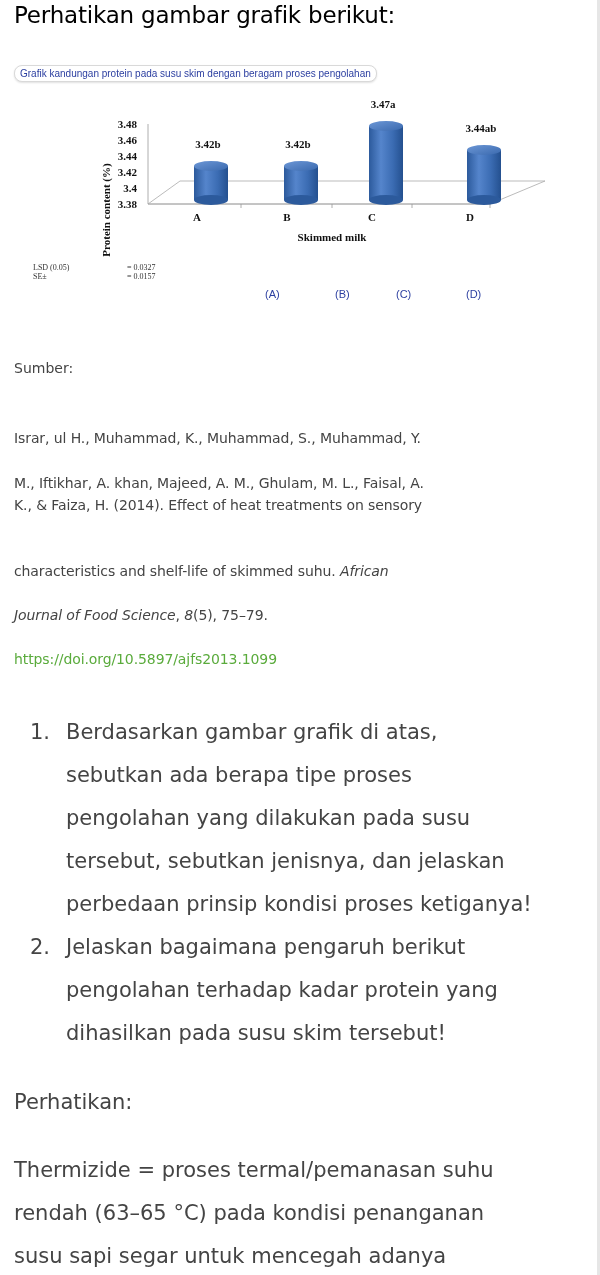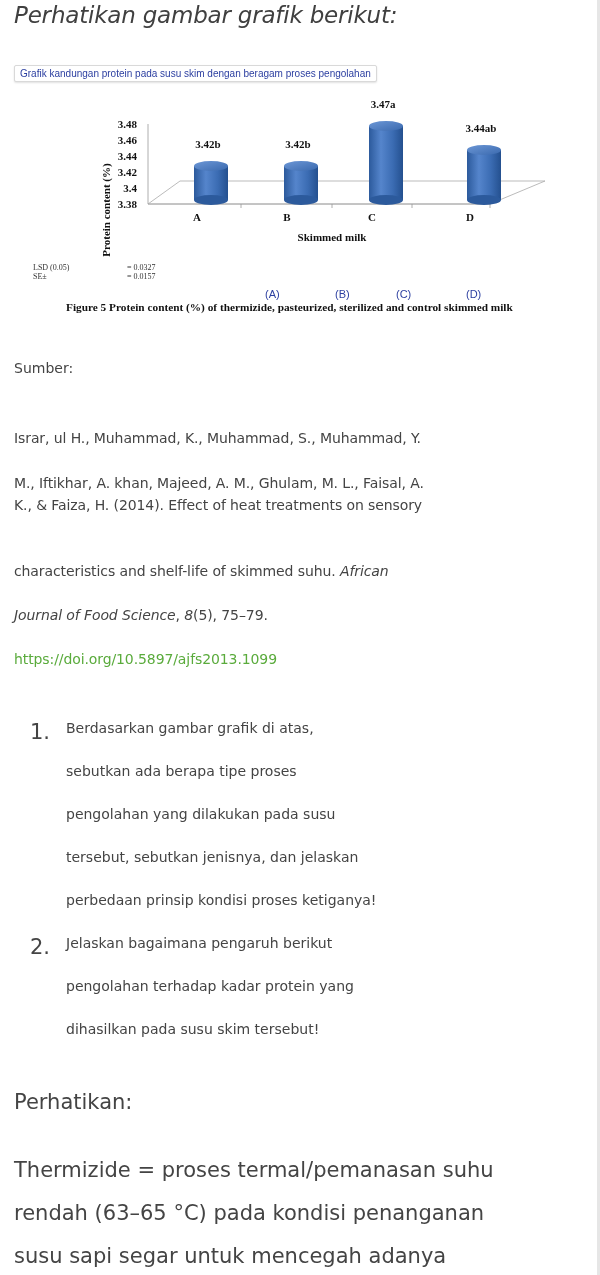--- a/index.html
+++ b/index.html
@@ -1,34 +1,34 @@
 <!DOCTYPE html>
 <html><head>
 <meta charset="utf-8">
 <style>
   html, body { margin:0; padding:0; background:#ffffff; }
   body { width:600px; height:1275px; position:relative; overflow:hidden;
          font-family:"DejaVu Sans", sans-serif; color:#3f3f3f; }
   .scrollbar { position:absolute; right:0; top:0; width:3px; height:1275px; background:#e6e6e6; }
-  .h-title { position:absolute; left:14px; top:2px; font-size:23px; color:#404040; letter-spacing:-0.2px;font-style:italic; }
+  .h-title { position:absolute; left:14px; top:2px; font-size:23px; color:#000000; letter-spacing:-0.2px; }
   .figure { position:absolute; left:0; top:60px; width:600px; height:270px; }
-  .fig-caption-box { position:absolute; left:14px; top:5px; padding:2px 5px; border:1px solid #d9d9d9; border-radius:2px;
+  .fig-caption-box { position:absolute; left:14px; top:5px; padding:2px 5px; border:1px solid #d9d9d9; border-radius:8px;
       box-shadow:0 1px 2px rgba(0,0,0,0.12); font-family:"Liberation Sans", sans-serif; font-size:10px; color:#2b3ea0; background:#fff; }
   .chart-svg { position:absolute; left:0; top:0; }
   .serif { font-family:"Liberation Serif", serif; }
   .stats { position:absolute; left:21px; top:203px; font-family:"Liberation Serif", serif; font-size:8px; color:#333; line-height:9px; }
   .stats .row { display:flex; }
   .stats .k { width:94px;padding-left:12px; }
   .legend-letters { position:absolute; top:228px; font-family:"Liberation Sans", sans-serif; font-size:11px; color:#2b3ea0; }
   .fig-title { position:absolute; left:66px; top:241px; font-family:"Liberation Serif", serif; font-weight:bold; font-size:11.3px; color:#111; white-space:nowrap; }
   .p { position:absolute; left:14px; font-size:14px; color:#444; white-space:nowrap; }
   .ref { letter-spacing:-0.1px; }
   .link { color:#5aab3c; }
   .ol-num { position:absolute; left:30px; font-size:21px; color:#444; }
-  .ol-line { position:absolute; left:66px; font-size:14px; color:#444; white-space:nowrap;text-align:right; }
+  .ol-line { position:absolute; left:66px; font-size:21px; color:#444; white-space:nowrap;text-align:right; }
   .big { font-size:21px; }
   i { font-style:italic; }
 </style>
 </head>
 <body>
 
 <div class="scrollbar"></div>
 
 <div class="h-title">Perhatikan gambar grafik berikut:</div>
 
@@ -113,21 +113,20 @@
     <div class="row">
         <span class="k">SE±</span>
         <span>= 0.0157</span>
       </div>
   </div>
 
   <span class="legend-letters" style="left:265px">(A)</span>
   <span class="legend-letters" style="left:335px">(B)</span>
   <span class="legend-letters" style="left:396px">(C)</span>
   <span class="legend-letters" style="left:466px">(D)</span>
-  <div class="fig-title">Figure 5  Protein content (%) of thermizide, pasteurized, sterilized and control skimmed milk</div>
 </div>
 
 <div class="p" style="top:360px">Sumber:</div>
 
 <div class="p ref" style="top:430px">Israr,  ul H., Muhammad, K., Muhammad, S., Muhammad, Y.</div>
 <div class="p ref" style="top:475px">M., Iftikhar, A. khan, Majeed, A. M., Ghulam, M. L., Faisal, A.</div>
 <div class="p ref" style="top:497px">K., &amp; Faiza, H. (2014). Effect of heat treatments on sensory</div>
 <div class="p ref" style="top:563px"><span>characteristics and shelf-life of skimmed suhu. </span><i>African</i></div>
 <div class="p ref" style="top:607px"><i>Journal of Food Science</i><span>, </span><i>8</i><span>(5), 75–79.</span></div>
 <div class="p ref link" style="top:651px">https://doi.org/10.5897/ajfs2013.1099</div>

